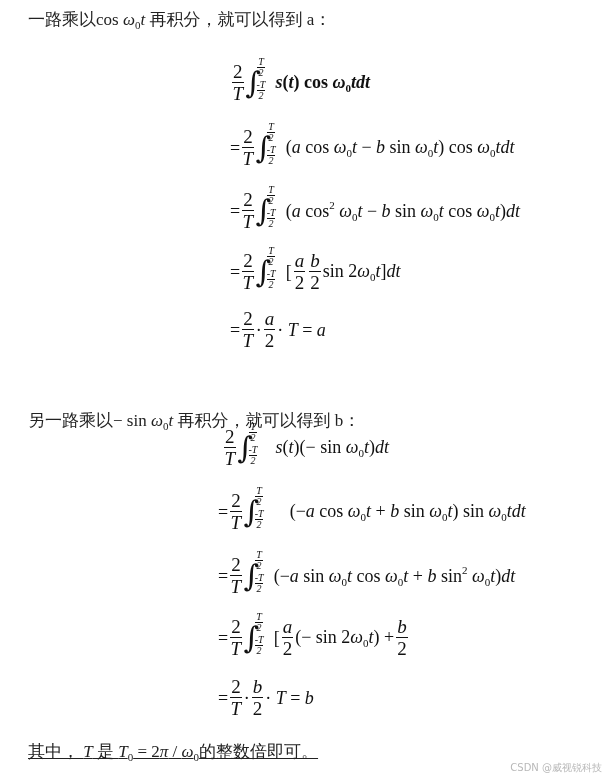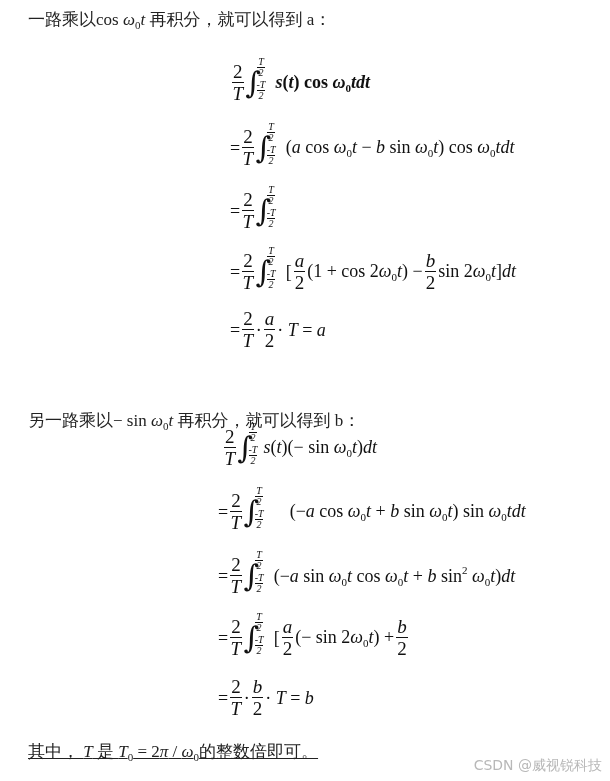--- a/index.html
+++ b/index.html
@@ -23,21 +23,21 @@
   .frac .den { line-height: 22px; font-size: 19px; }
   .integral { display: inline-flex; align-items: center; position: relative; width: 26px; height: 56px; }
   .integral .sign { font-size: 30px; font-family: "DejaVu Serif", serif; line-height: 30px; margin-left: 0; }
   .integral .lims { position: absolute; left: 11px; top: 2px; display: flex; flex-direction: column; align-items: center; }
   .integral .lims .f { font-size: 10px; line-height: 10px; text-align: center; font-style: italic; }
   .integral .lims .bar { width: 8px; border-top: 1px solid #111; }
   .sub { font-size: 11px; vertical-align: -4px; font-style: normal; }
   .sup { font-size: 11px; vertical-align: 8px; }
   .watermark {
     position: absolute; right: 8px; bottom: 6px; font-family: "DejaVu Sans", sans-serif;
-    font-size: 14px; color: #b8b8b8;
+    font-size: 10px; color: #b8b8b8;
   }
 </style>
 </head>
 <body>
 
 <div class="para" style="top:8px;">
   <span>一路乘以</span><span class="m">cos <i>ω</i><span class="sub">0</span><i>t</i></span><span> 再积分，就可以得到 a：</span>
 </div>
 
 <div class="eq" style="left:230px; top:55px;">
@@ -89,20 +89,21 @@
       <span class="sign">∫</span>
     <span class="lims">
         <span class="f">T</span>
         <span class="bar"></span>
         <span class="f">2</span>
         <span class="f" style="margin-top:2px;">-T</span>
         <span class="bar"></span>
         <span class="f">2</span>
       </span>
     </span>
+  <span style="margin-left:4px;">(<i>a</i> cos<span class="sup">2</span> <i>ω</i><span class="sub">0</span><i>t</i> − <i>b</i> sin <i>ω</i><span class="sub">0</span><i>t</i> cos <i>ω</i><span class="sub">0</span><i>t</i>)<i>dt</i></span>
 </div>
 
 <div class="eq" style="left:230px; top:244px;">
   <span>=</span>
   <span class="frac">
       <span class="num">2</span>
       <span class="den"><i>T</i></span>
     </span>
   <span class="integral">
       <span class="sign">∫</span>
@@ -113,21 +114,20 @@
         <span class="f" style="margin-top:2px;">-T</span>
         <span class="bar"></span>
         <span class="f">2</span>
       </span>
     </span>
   <span style="margin-left:4px;">[</span>
     <span class="frac">
       <span class="num"><i>a</i></span>
       <span class="den">2</span>
     </span>
-    <span>(1 + cos 2<i>ω</i><span class="sub">0</span><i>t</i>) − </span>
     <span class="frac">
       <span class="num"><i>b</i></span>
       <span class="den">2</span>
     </span>
     <span> sin 2<i>ω</i><span class="sub">0</span><i>t</i>]<i>dt</i></span>
 </div>
 
 <div class="eq" style="left:230px; top:302px;">
   <span>=</span>
   <span class="frac">
@@ -155,21 +155,21 @@
       <span class="sign">∫</span>
     <span class="lims">
         <span class="f">T</span>
         <span class="bar"></span>
         <span class="f">2</span>
         <span class="f" style="margin-top:2px;">-T</span>
         <span class="bar"></span>
         <span class="f">2</span>
       </span>
     </span>
-  <span style="margin-left:0;"><i>s</i>(<i>t</i>)(− sin <i>ω</i><span class="sub">0</span><i>t</i>)<i>dt</i></span>
+  <span style="margin-left:12px;"><i>s</i>(<i>t</i>)(− sin <i>ω</i><span class="sub">0</span><i>t</i>)<i>dt</i></span>
 </div>
 
 <div class="eq" style="left:218px; top:484px;">
   <span>=</span>
   <span class="frac">
       <span class="num">2</span>
       <span class="den"><i>T</i></span>
     </span>
   <span class="integral">
       <span class="sign">∫</span>

